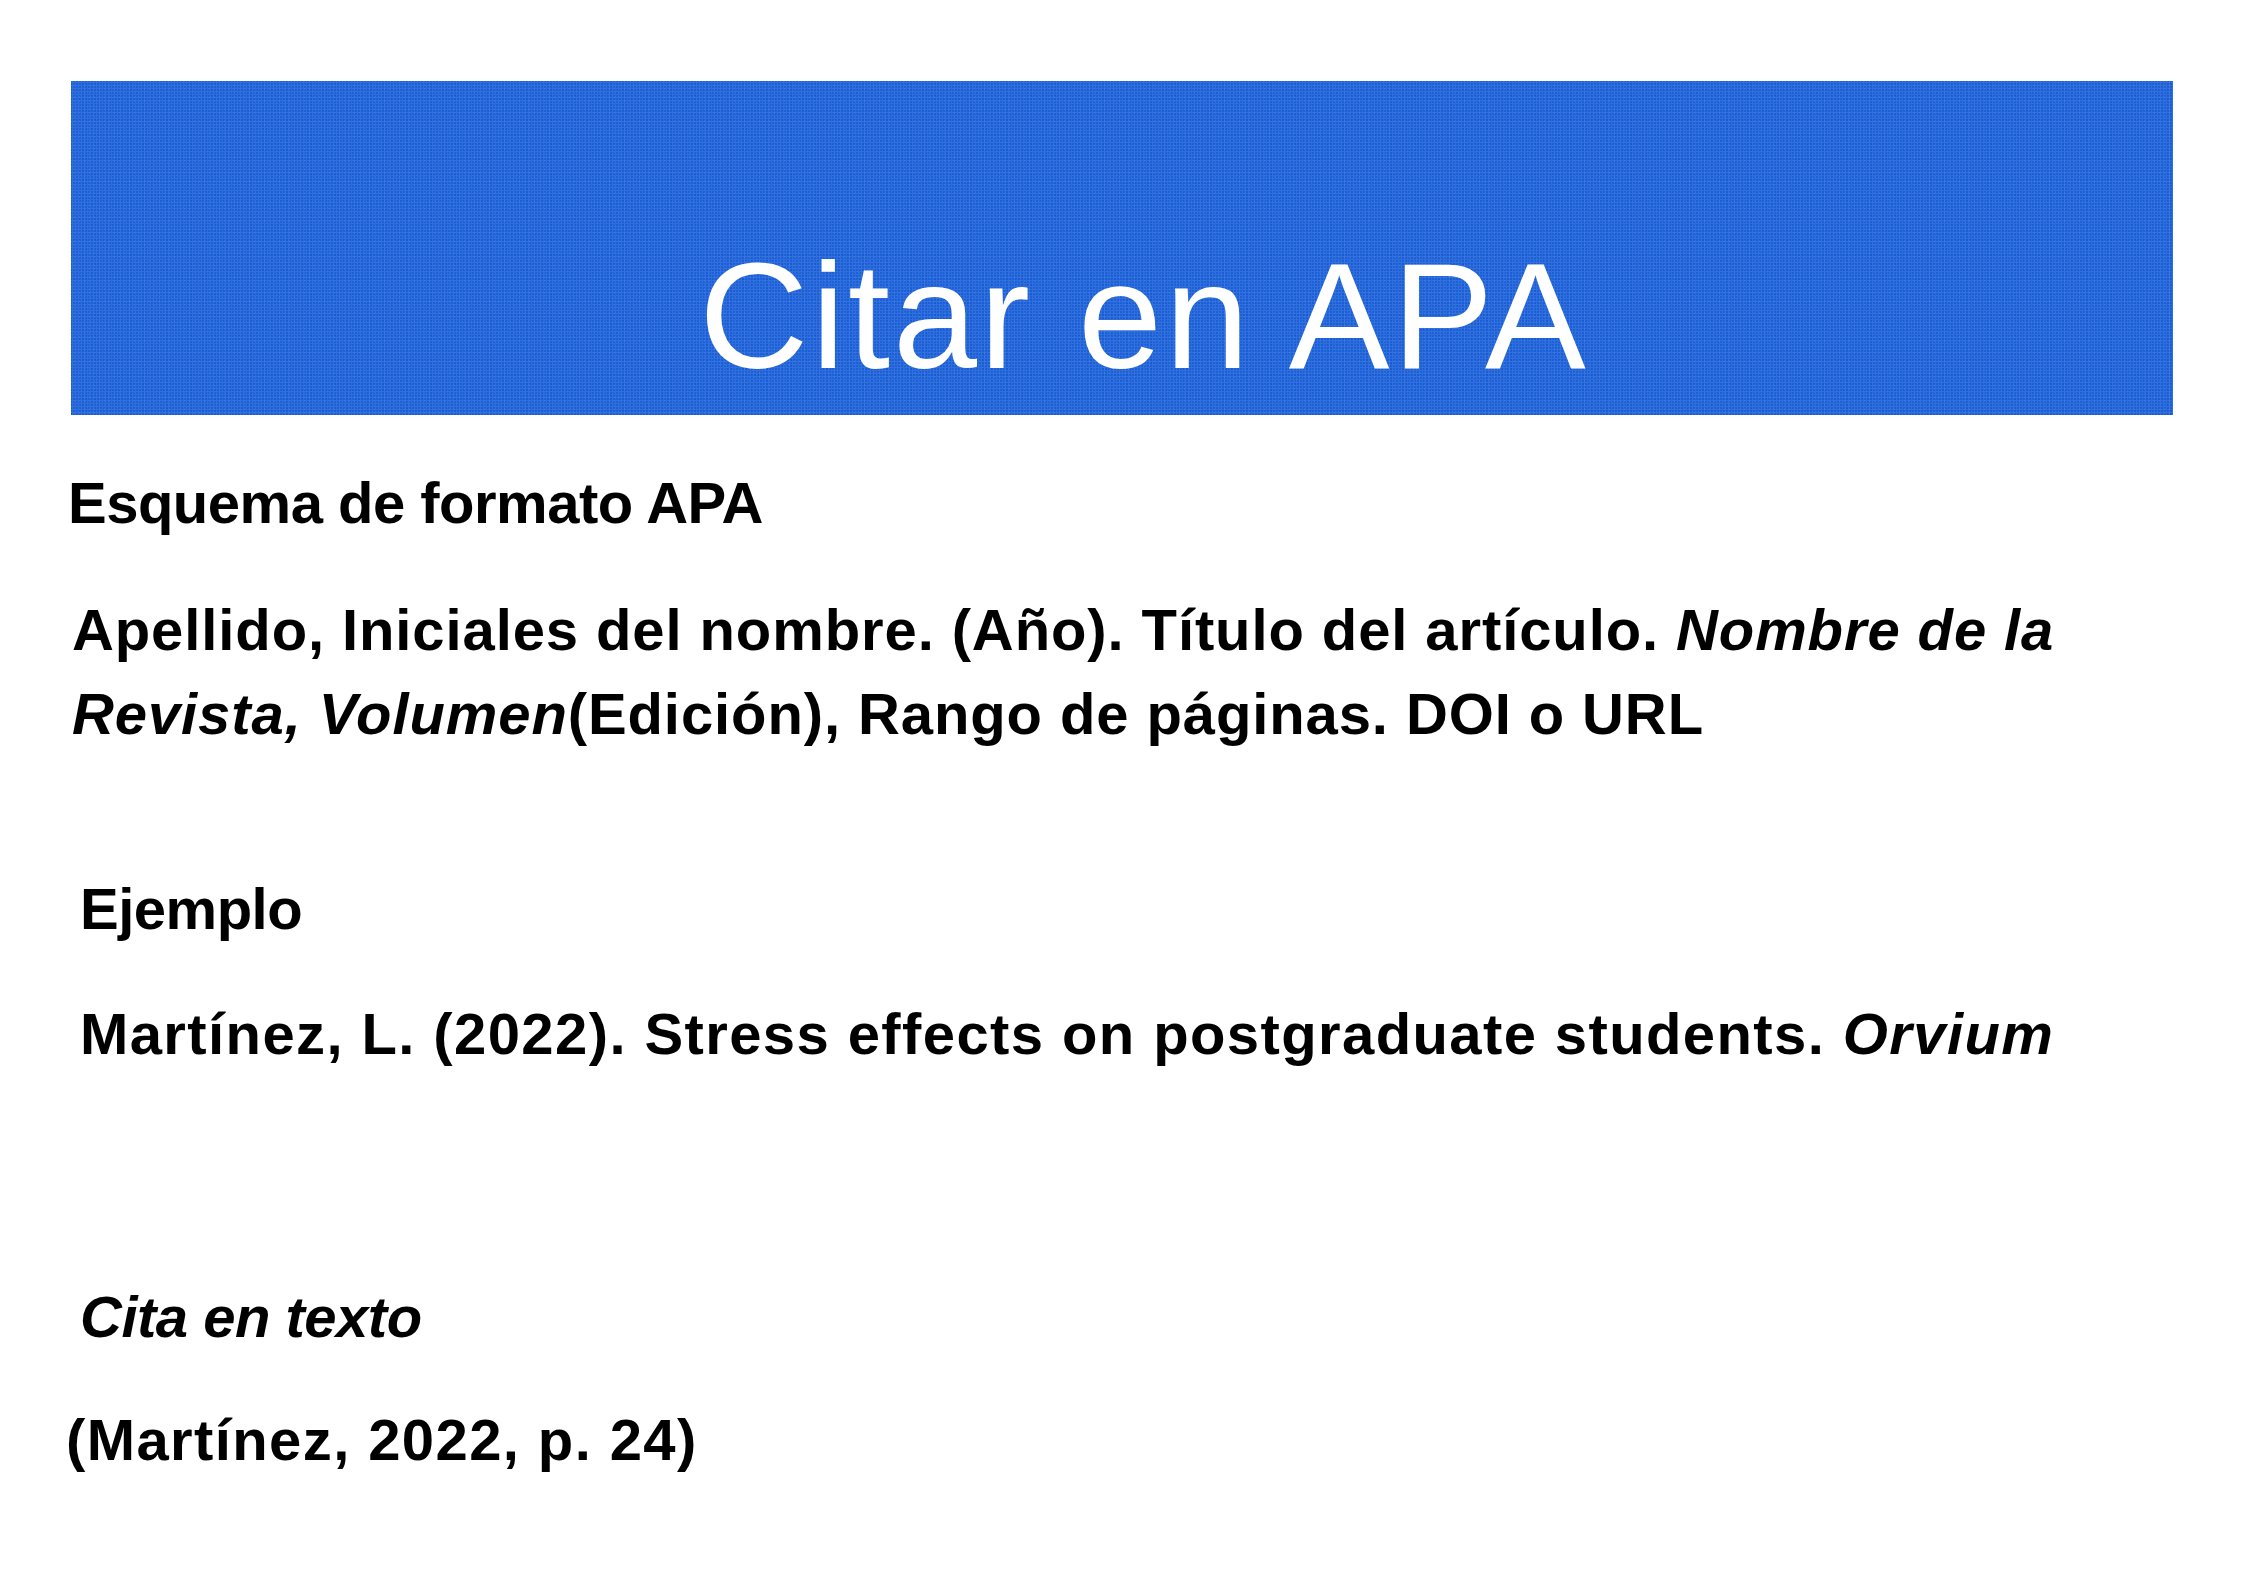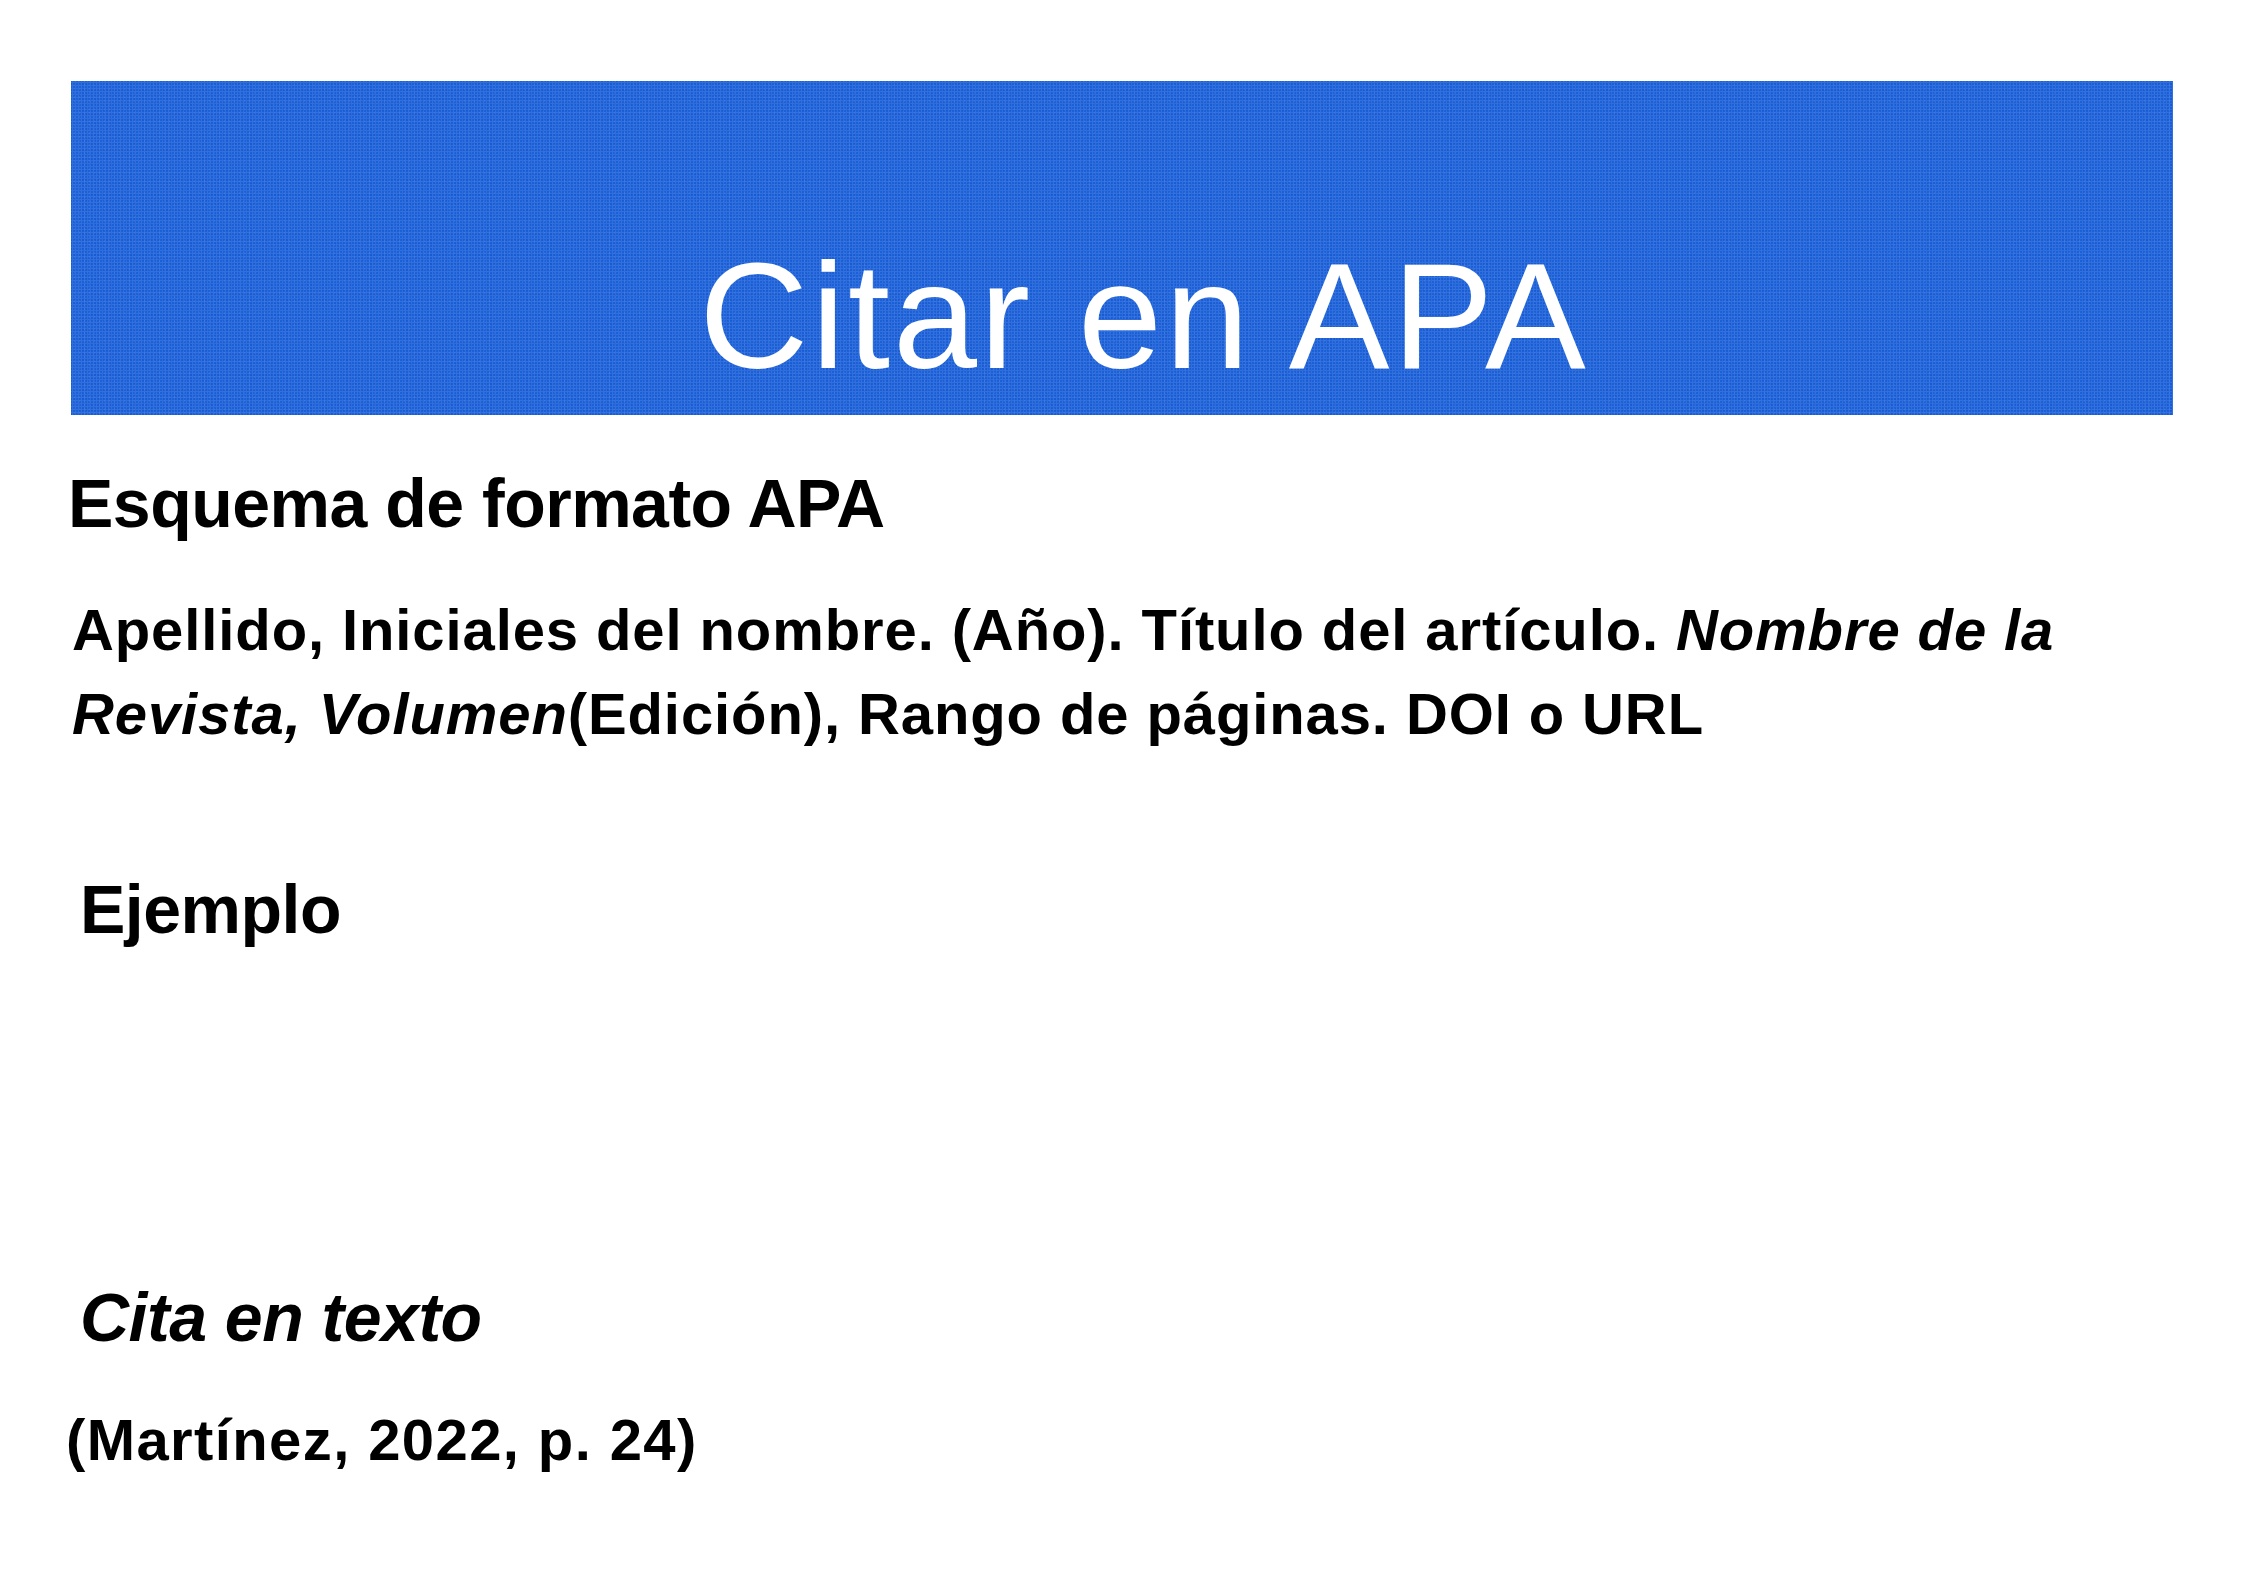--- a/index.html
+++ b/index.html
@@ -39,21 +39,21 @@
     font-size: 151px;
     line-height: 170px;
     font-weight: 400;
     letter-spacing: 3px;
     white-space: nowrap;
     padding-left: 44px;
   }
   .heading {
     position: absolute;
     font-weight: 700;
-    font-size: 68px;
+    font-size: 58px;
     line-height: 90px;
     letter-spacing: -0.5px;
     white-space: nowrap;
     margin: 0;
   }
   .body-text {
     position: absolute;
     font-size: 58px;
     line-height: 84px;
     font-weight: 700;
@@ -78,18 +78,19 @@
 </div>
 
 <h2 id="h-schema" class="heading">Esquema de formato APA</h2>
 <p id="p-schema" class="body-text">
   <span class="line"><span>Apellido, Iniciales del nombre. (Año). Título del artículo. </span><span class="it">Nombre de la</span></span>
   <span class="line"><span class="it">Revista, Volumen</span><span>(Edición), Rango de páginas. DOI o URL</span></span>
 </p>
 
 <h2 id="h-example" class="heading">Ejemplo</h2>
 <p id="p-example" class="body-text">
+  <span class="line"><span>Martínez, L. (2022). Stress effects on postgraduate students. </span><span class="it">Orvium</span></span>
 </p>
 
 <h2 id="h-intext" class="heading">Cita en texto</h2>
 <p id="p-intext" class="body-text">
   <span class="line"><span>(Martínez, 2022, p. 24)</span></span>
 </p>
 
 </body></html>

